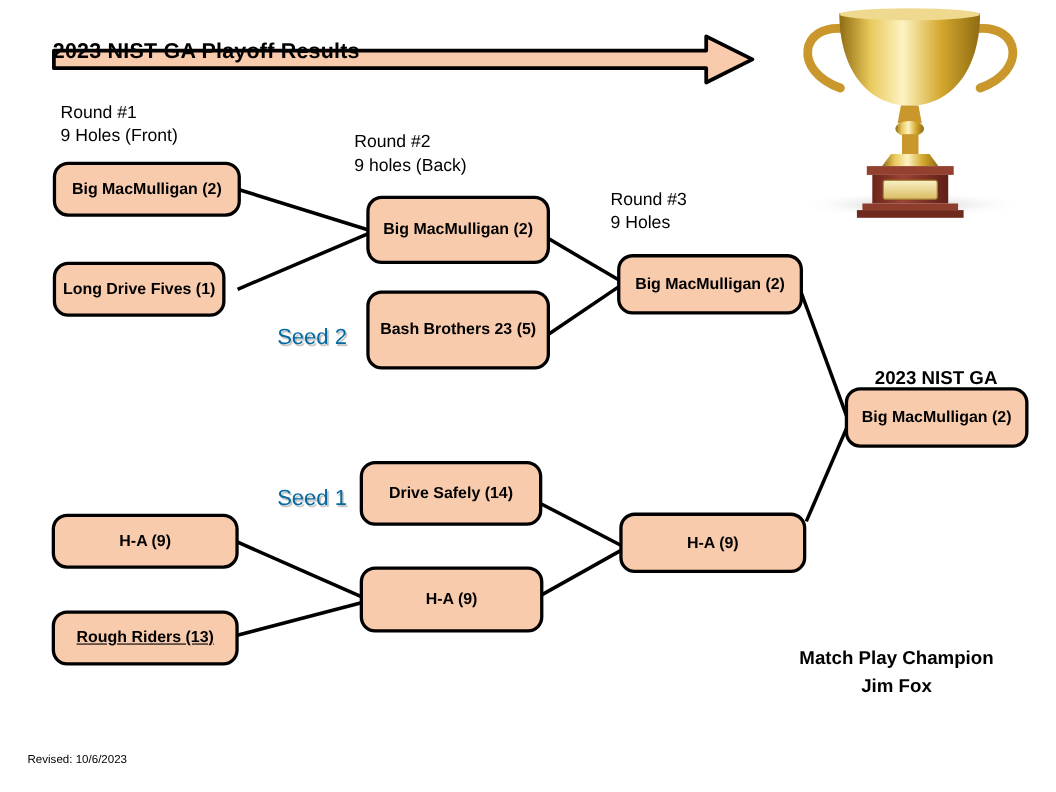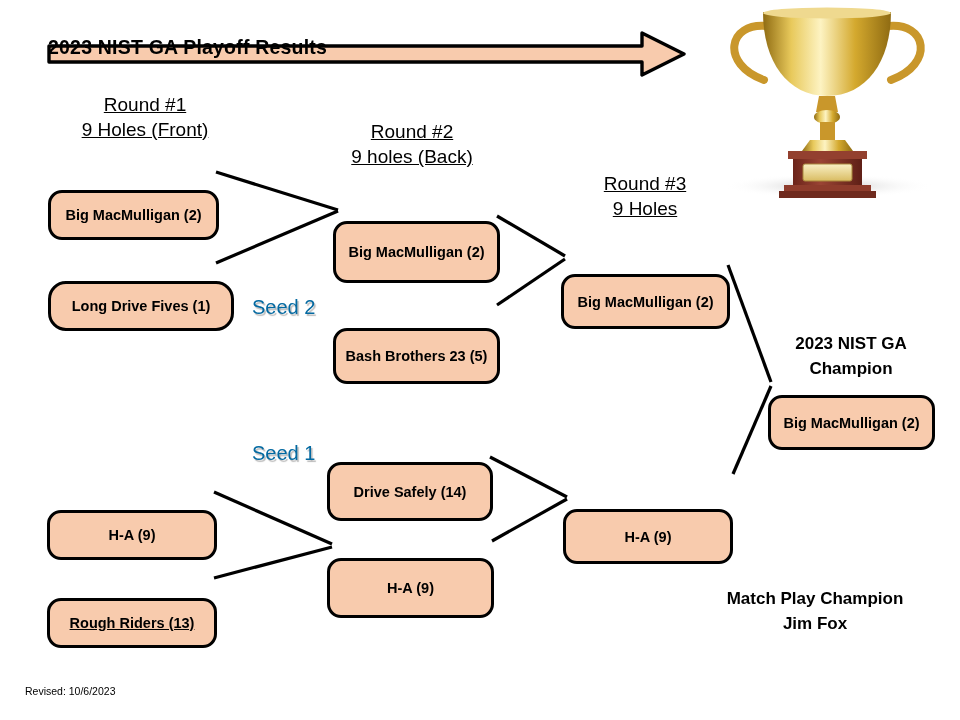--- a/index.html
+++ b/index.html
@@ -3,22 +3,22 @@
 <meta charset="utf-8">
 <style>
   html,body{margin:0;padding:0;background:#ffffff;}
   .canvas{position:relative;width:960px;height:720px;background:#ffffff;overflow:hidden;
           font-family:"Liberation Sans",sans-serif;color:#000;}
   .overlay{position:absolute;left:0;top:0;}
   .slide-title{position:absolute;left:48px;top:36px;font-size:19.5px;font-weight:bold;letter-spacing:.2px;}
   .team-box{position:absolute;box-sizing:border-box;background:var(--box-fill,#F8CBAD);
             border:3px solid var(--box-border,#000);border-radius:14px;
             display:flex;align-items:center;justify-content:center;
-            font-weight:bold;font-size:14.5px;text-align:center;padding:2px 6px;z-index:3;margin-top:43px;}
-  .round-label{position:absolute;text-align:center;font-size:19px;line-height:1.3;z-index:2;text-decoration:underline;}
+            font-weight:bold;font-size:14.5px;text-align:center;padding:2px 6px;z-index:3;}
+  .round-label{position:absolute;text-align:left;font-size:16px;line-height:1.3;z-index:2;}
   .seed-label{position:absolute;font-size:20px;color:#0369a1;
               text-shadow:1.5px 1.5px 1px rgba(130,130,130,.55);z-index:2;}
   .big-label{position:absolute;text-align:center;font-weight:bold;font-size:17px;line-height:1.45;z-index:2;margin-top:31px;}
   .revised{position:absolute;left:25px;top:685px;font-size:10.5px;}
 </style>
 </head>
 <body>
 
 <div class="canvas">
 
@@ -94,23 +94,23 @@
   </div>
   <div class="round-label" style="left:555px;top:172px;width:180px;">
     <span>Round #3</span><br>
     <span>9 Holes</span>
   </div>
 
   <div class="seed-label" style="left:252px;top:296px;">Seed 2</div>
   <div class="seed-label" style="left:252px;top:442px;">Seed 1</div>
 
   <div class="team-box" style="left:48px;top:147px;width:171px;height:50px;">Big MacMulligan (2)</div>
-  <div class="team-box" style="left:48px;top:238px;width:186px;height:50px;border-radius:18px;">Long Drive Fives (1)</div>
+  <div class="team-box" style="left:48px;top:238px;width:157px;height:50px;">Long Drive Fives (1)</div>
   <div class="team-box" style="left:333px;top:178px;width:167px;height:62px;">Big MacMulligan (2)</div>
-  <div class="team-box" style="left:333px;top:285px;width:167px;height:56px;">Bash Brothers 23 (5)</div>
+  <div class="team-box" style="left:333px;top:264px;width:167px;height:72px;">Bash Brothers 23 (5)</div>
   <div class="team-box" style="left:561px;top:231px;width:169px;height:55px;">Big MacMulligan (2)</div>
 
   <div class="team-box" style="left:327px;top:419px;width:166px;height:59px;">Drive Safely (14)</div>
   <div class="team-box" style="left:47px;top:467px;width:170px;height:50px;">H-A (9)</div>
   <div class="team-box" style="left:47px;top:555px;width:170px;height:50px;text-decoration:underline;">Rough Riders (13)</div>
   <div class="team-box" style="left:327px;top:515px;width:167px;height:60px;">H-A (9)</div>
   <div class="team-box" style="left:563px;top:466px;width:170px;height:55px;">H-A (9)</div>
 
   <div class="big-label" style="left:765px;top:301px;width:172px;">
     <span>2023 NIST GA</span><br>

